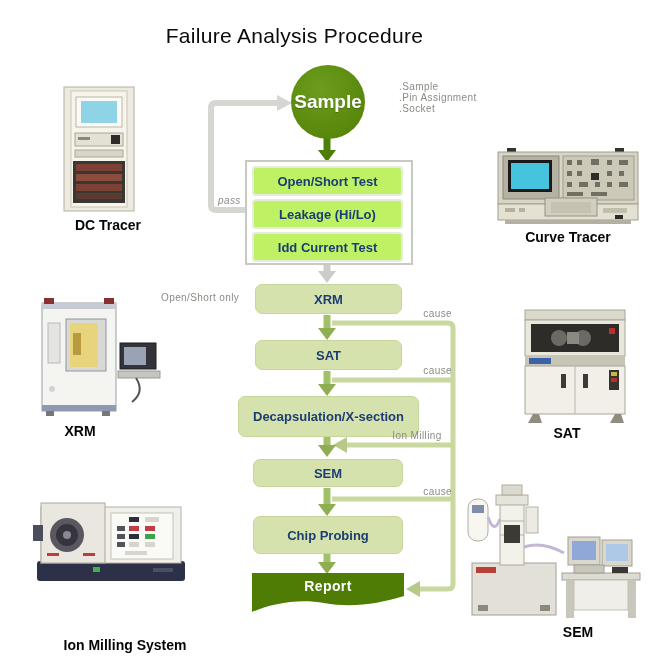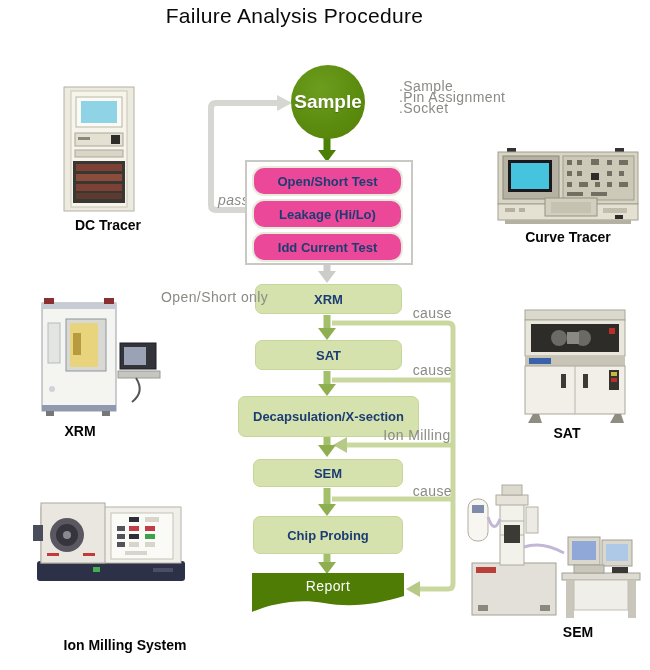--- a/index.html
+++ b/index.html
@@ -1,55 +1,55 @@
 <!DOCTYPE html>
 <html><head>
 <meta charset="utf-8">
 <style>
   html,body{margin:0;padding:0;background:#fff;}
   .stage{
     position:relative;width:650px;height:670px;background:#ffffff;overflow:hidden;
     font-family:"Liberation Sans", sans-serif;
   }
   .title{
-    position:absolute;left:0;top:4px;width:589px;text-align:center;
+    position:absolute;left:0;top:24px;width:589px;text-align:center;
     font-size:21px;color:#0a0a0a;letter-spacing:0.3px;
   }
   .sample-circle{
     position:absolute;left:291px;top:65px;width:74px;height:74px;border-radius:50%;
     background:radial-gradient(circle at 40% 32%, #6d9d1d 0%, #5b8b0e 60%, #527f08 100%);
     color:#fff;font-weight:bold;font-size:19px;
     display:flex;align-items:center;justify-content:center;text-shadow:0 1px 1px rgba(0,0,0,.25);
   }
   .note{
-    position:absolute;font-size:14px;color:#8b8b85;letter-spacing:0.4px;line-height:11px;
+    position:absolute;font-size:10px;color:#8b8b85;letter-spacing:0.4px;line-height:11px;
     white-space:nowrap;
   }
   .group-box{
     position:absolute;left:245px;top:160px;width:164px;height:101px;
     background:#ffffff;border:2px solid #c9c9c4;
   }
   .test-bar{
     position:absolute;left:252px;width:151px;height:30px;box-sizing:border-box;
-    background:#ec4899;border:2px solid #e6ebdb;border-radius:12px;
+    background:#bef264;border:2px solid #e6ebdb;border-radius:4px;
     color:#1c3d73;font-weight:bold;font-size:13px;
     display:flex;align-items:center;justify-content:center;
   }
   .fbox{
     position:absolute;box-sizing:border-box;
     background:#d6e2ae;border:1px solid #c6d69a;border-radius:7px;
     color:#1c3d73;font-weight:bold;font-size:13px;
     display:flex;align-items:center;justify-content:center;white-space:nowrap;
   }
   .report{
     position:absolute;left:252px;top:573px;width:152px;height:42px;
   }
   .report-label{
     position:absolute;left:0;top:5px;width:152px;text-align:center;
-    color:#ffffff;font-weight:normal;font-size:14px;letter-spacing:0.4px;
+    color:#ffffff;font-weight:bold;font-size:14px;letter-spacing:0.4px;
   }
   .eq-label{
     position:absolute;font-weight:bold;font-size:14px;color:#050505;text-align:center;
     white-space:nowrap;
   }
   .abs{position:absolute;}
   svg{display:block;}
 </style>
 </head>
 <body>

